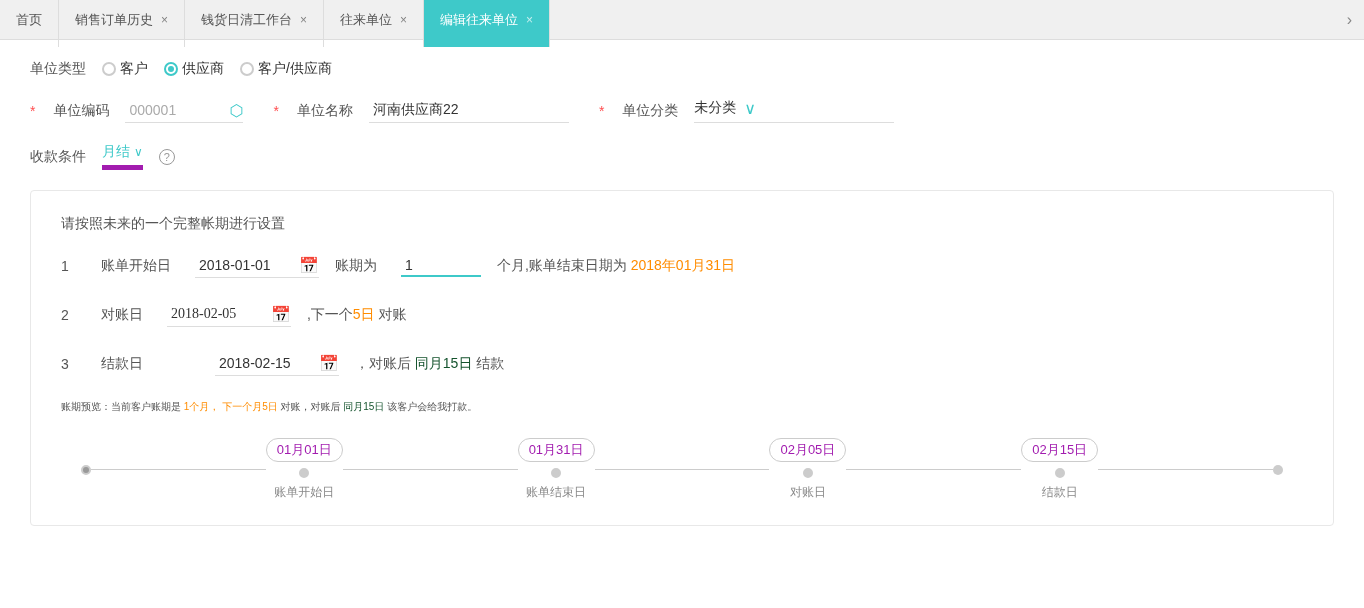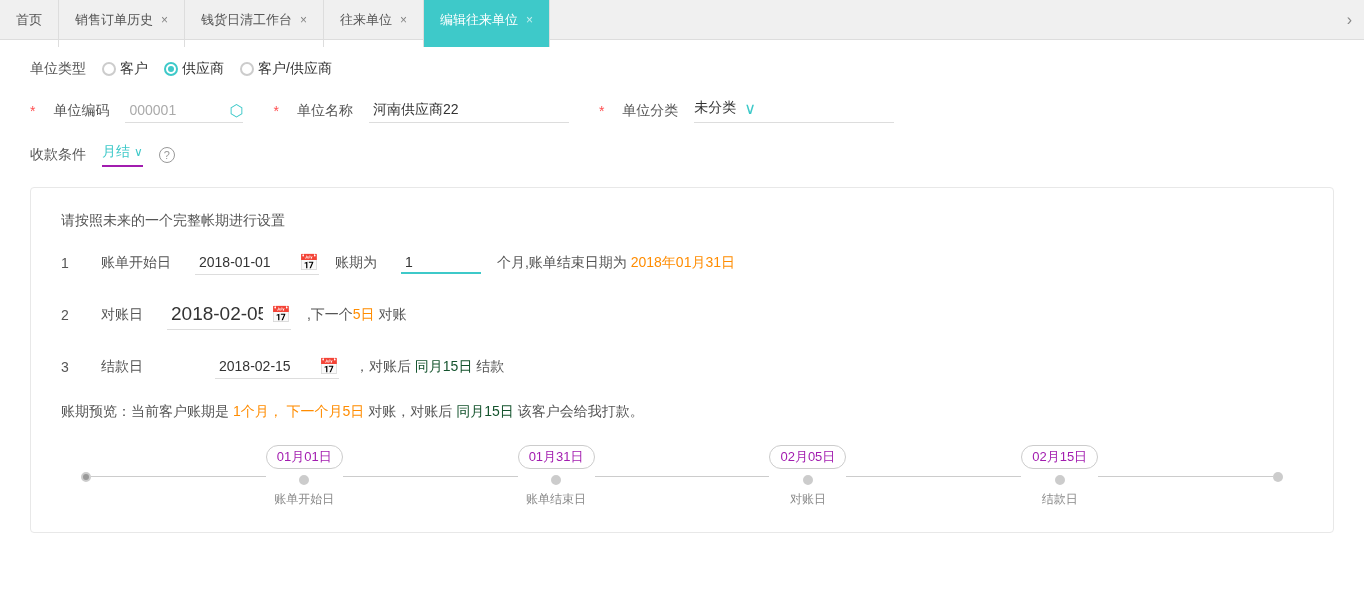--- a/index.html
+++ b/index.html
@@ -132,21 +132,21 @@
       color: #3ec9c9;
       font-size: 16px;
       cursor: pointer;
     }
 
     
     .select-group {
       display: flex;
       align-items: center;
       gap: 4px;
-      border-bottom: 2px solid #a21caf;
+      border-bottom: 5px solid #a21caf;
       padding-bottom: 4px;
     }
     .select-value {
       color: #3ec9c9;
       font-size: 14px;
     }
     .chevron-icon {
       color: #3ec9c9;
       font-size: 12px;
     }
@@ -218,21 +218,21 @@
     }
     .highlight-orange {
       color: #ff8c00;
     }
     .highlight-teal {
       color: #14532d;
     }
 
     
     .preview-text {
-      font-size: 14px;
+      font-size: 10px;
       color: #555;
       margin-bottom: 24px;
     }
 
     
     .timeline {
       display: flex;
       align-items: center;
       position: relative;
       padding: 0 20px;
@@ -379,21 +379,21 @@
       <input type="text" class="period-input" value="1" style="">
       <span class="setting-suffix">
         个月,账单结束日期为 <span class="highlight-orange">2018年01月31日</span>
       </span>
     </div>
 
     <div class="setting-row">
       <span class="step-num">2</span>
       <span class="setting-label">对账日</span>
       <div class="input-with-icon" style="border-bottom:1px solid #ddd;">
-        <input type="text" style="border: none; outline: none; font-size: 19px; color: rgb(51, 51, 51); background: transparent; width: 100px; padding: 4px;" value="2018-02-05">
+        <input type="text" style="border: none; outline: none; font-size: 14px; color: rgb(51, 51, 51); background: transparent; width: 100px; padding: 4px; font-family: Liberation Serif, serif;" value="2018-02-05">
         <span class="calendar-icon">📅</span>
       </div>
       <span class="setting-suffix">
         ,下一个<span class="highlight-orange">5日</span> 对账
       </span>
     </div>
 
     <div class="setting-row">
       <span class="step-num">3</span>
       <span class="setting-label">结款日</span>

